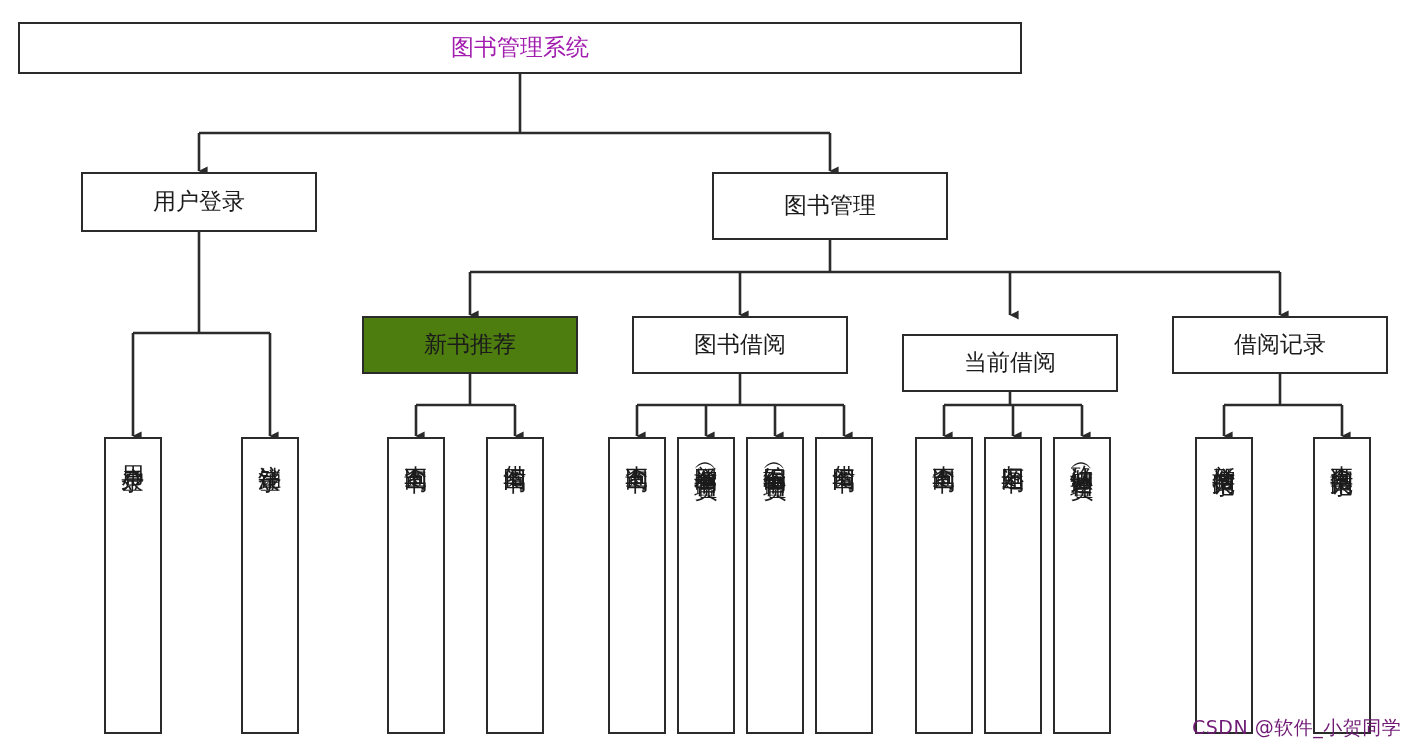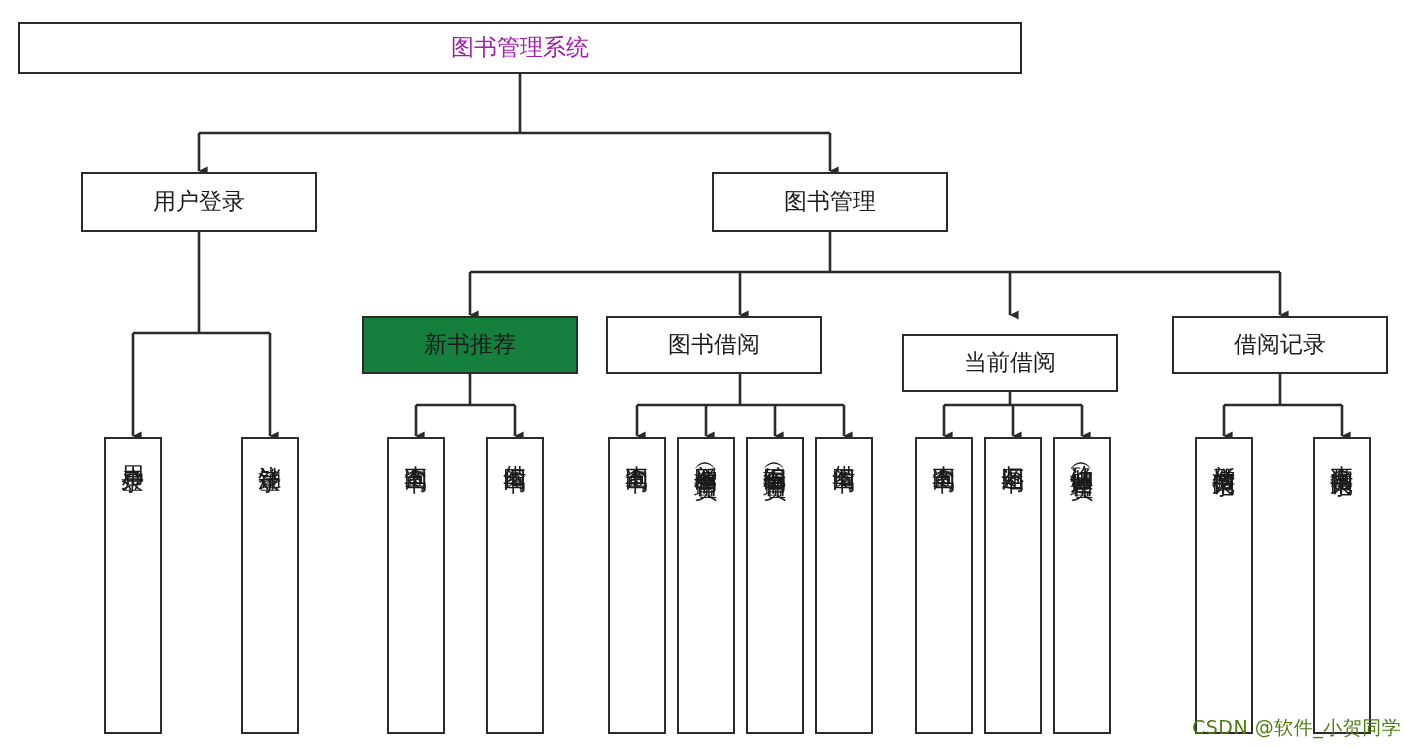--- a/index.html
+++ b/index.html
@@ -108,27 +108,27 @@
       </g>
   </svg>
 
   <div id="node-layer">
       <div class="node-box node-h" style="left: 18px; top: 14px; width: 1004px; height: 52px; border-color: rgb(43, 43, 43); background: rgb(255, 255, 255); color: #a21caf; margin-top: 8px;">
         <span>图书管理系统</span>
       </div>
       <div class="node-box node-h" style="left: 81px; top: 172px; width: 236px; height: 60px; border-color: rgb(43, 43, 43); background: rgb(255, 255, 255); color: rgb(27, 27, 27);">
         <span>用户登录</span>
       </div>
-      <div class="node-box node-h" style="left: 712px; top: 172px; width: 236px; height: 60px; border-color: rgb(43, 43, 43); background: rgb(255, 255, 255); color: rgb(27, 27, 27);">
+      <div class="node-box node-h" style="left: 712px; top: 172px; width: 236px; height: 68px; border-color: rgb(43, 43, 43); background: rgb(255, 255, 255); color: rgb(27, 27, 27);">
         <span>图书管理</span>
       </div>
-      <div class="node-box node-h" style="left: 362px; top: 316px; width: 216px; height: 58px; border-color: rgb(43, 43, 43); background: #15803d; color: rgb(27, 27, 27);">
+      <div class="node-box node-h" style="left: 362px; top: 316px; width: 216px; height: 58px; border-color: rgb(43, 43, 43); background: #4d7c0f; color: rgb(27, 27, 27);">
         <span>新书推荐</span>
       </div>
-      <div class="node-box node-h" style="left: 606px; top: 316px; width: 216px; height: 58px; border-color: rgb(43, 43, 43); background: rgb(255, 255, 255); color: rgb(27, 27, 27);">
+      <div class="node-box node-h" style="left: 632px; top: 316px; width: 216px; height: 58px; border-color: rgb(43, 43, 43); background: rgb(255, 255, 255); color: rgb(27, 27, 27);">
         <span>图书借阅</span>
       </div>
       <div class="node-box node-h" style="left: 902px; top: 316px; width: 216px; height: 58px; border-color: rgb(43, 43, 43); background: rgb(255, 255, 255); color: rgb(27, 27, 27); margin-top: 18px;">
         <span>当前借阅</span>
       </div>
       <div class="node-box node-h" style="left: 1172px; top: 316px; width: 216px; height: 58px; border-color: rgb(43, 43, 43); background: rgb(255, 255, 255); color: rgb(27, 27, 27); justify-content: center;">
         <span>借阅记录</span>
       </div>
       <div class="node-box node-v" style="left: 104px; top: 437px; width: 58px; height: 297px; border-color: rgb(43, 43, 43); background: rgb(255, 255, 255); color: rgb(27, 27, 27);">
         <span class="vtext">用户登录</span>
@@ -164,15 +164,15 @@
         <span class="vtext">确认归还（管理员）</span>
       </div>
       <div class="node-box node-v" style="left: 1195px; top: 437px; width: 58px; height: 297px; border-color: rgb(43, 43, 43); background: rgb(255, 255, 255); color: rgb(27, 27, 27);">
         <span class="vtext">新增借阅记录</span>
       </div>
       <div class="node-box node-v" style="left: 1313px; top: 437px; width: 58px; height: 297px; border-color: rgb(43, 43, 43); background: rgb(255, 255, 255); color: rgb(27, 27, 27);">
         <span class="vtext">查询借阅记录</span>
       </div>
     </div>
 
-  <div class="watermark" style="left: 1192px; top: 715px; color: #4d7c0f;">CSDN @软件_小贺同学</div>
+  <div class="watermark" style="left: 1192px; top: 715px; color: #701a75;">CSDN @软件_小贺同学</div>
 
 </div>
 
 </body></html>

